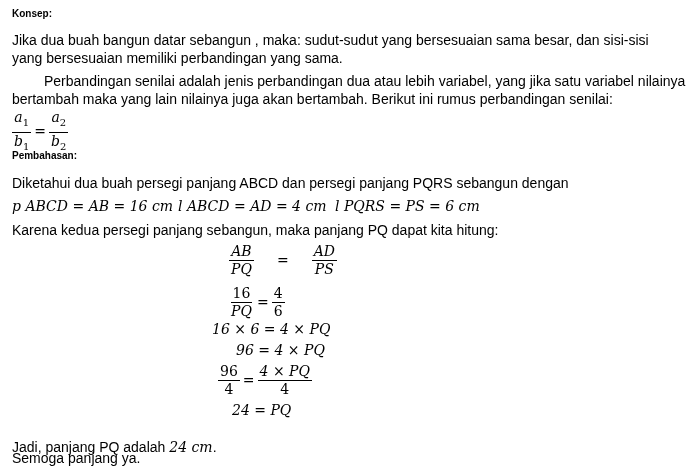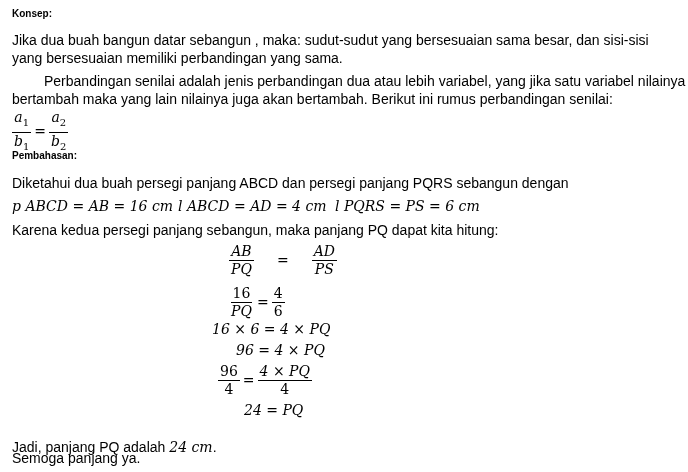--- a/index.html
+++ b/index.html
@@ -83,19 +83,19 @@
       <span class="n num">96</span>
       <span class="d num">4</span>
     </span>
   <span class="eq">=</span>
   <span class="frac">
       <span class="n">4 × PQ</span>
       <span class="d num">4</span>
     </span>
 </div>
 
-<div class="abs math" style="left:244px; top:402px;">24 = PQ</div>
+<div class="abs math" style="left:232px; top:402px;">24 = PQ</div>
 
 <div class="abs txt" style="left:12px; top:438px;">
   <span>Jadi, panjang PQ adalah </span><span class="math">24 cm</span><span>.</span>
 </div>
 
 <div class="abs txt" style="left:12px; top:449px;">Semoga panjang ya.</div>
 
 </body></html>

